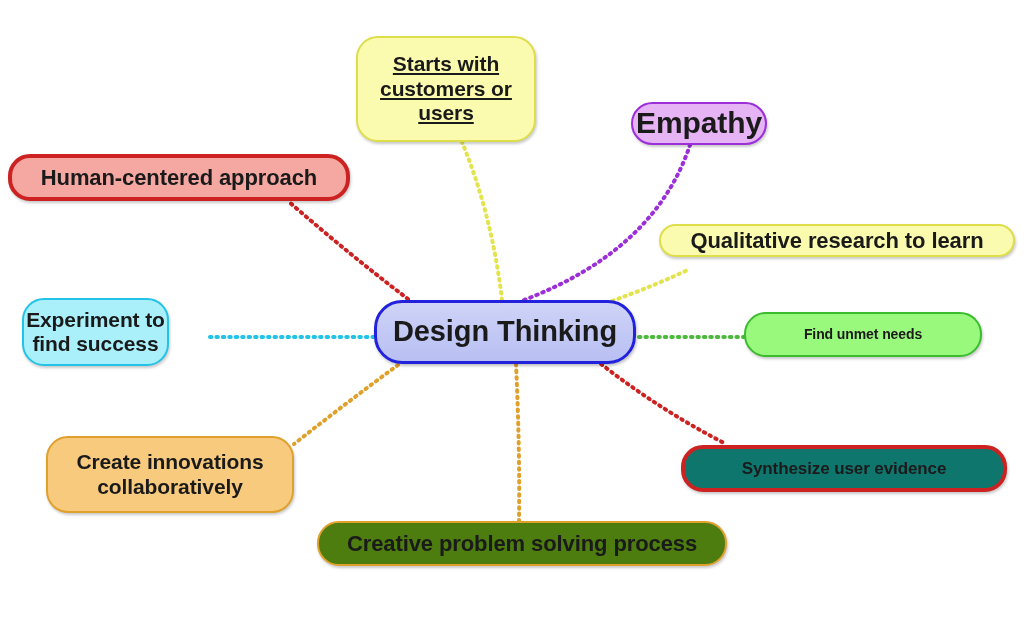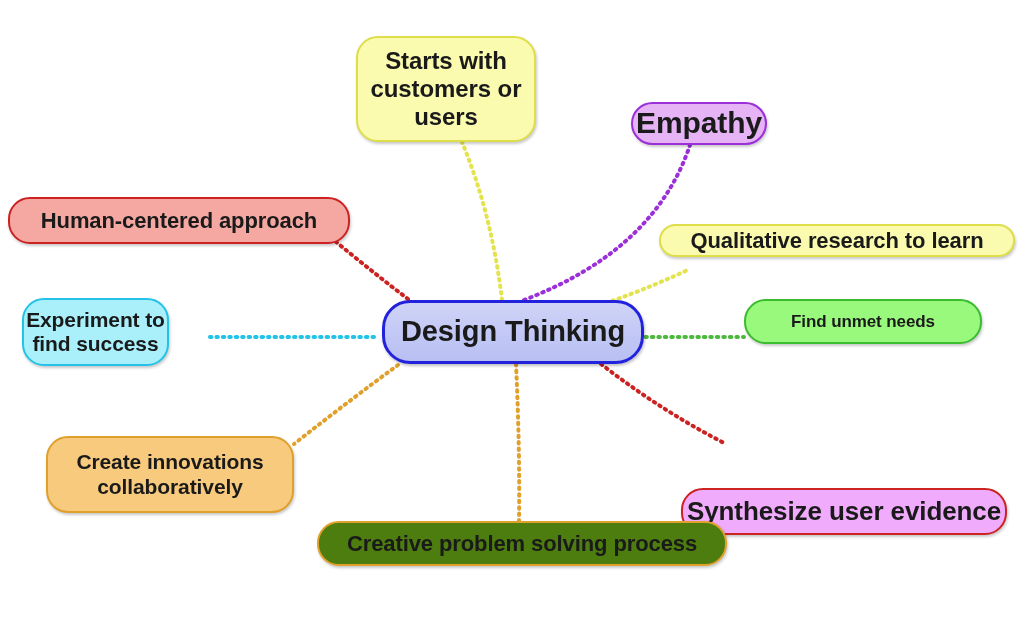--- a/index.html
+++ b/index.html
@@ -60,24 +60,23 @@
     box-shadow: 1px 2px 3px rgba(0,0,0,0.22);
   }
   .node-green {
     border-radius: 22px;
     border: 2px solid #3bbb2e;
     background: #98f97c;
     box-shadow: 1px 2px 3px rgba(0,0,0,0.22);
   }
   .node-red {
     border-radius: 22px;
-    border: 2px solid #14532d;
+    border: 4px solid #14532d;
     background: #f5a8a2;
     box-shadow: 1px 2px 3px rgba(0,0,0,0.22);
-    margin-top: 43px;
   }
   .node-cyan {
     border-radius: 22px;
     border: 2px solid #23c3e8;
     background: #aaf0fb;
     box-shadow: 1px 2px 3px rgba(0,0,0,0.22);
   }
   .node-orange {
     border-radius: 22px;
     border: 2px solid #0ea5e9;
@@ -95,43 +94,43 @@
       <path d="M 524 300 Q 655 250 690 145" fill="none" stroke="#9b30d9" stroke-width="4" stroke-linecap="round" stroke-dasharray="1.5 5"></path>
       <path d="M 600 305 Q 640 292 690 269" fill="none" stroke="#e3e34d" stroke-width="4" stroke-linecap="round" stroke-dasharray="1.5 5"></path>
       <path d="M 639 337 Q 690 337 744 337" fill="none" stroke="#4cb83c" stroke-width="4" stroke-linecap="round" stroke-dasharray="1.5 5"></path>
       <path d="M 601 364 Q 660 410 726 444" fill="none" stroke="#cc2222" stroke-width="4" stroke-linecap="round" stroke-dasharray="1.5 5"></path>
       <path d="M 516 364 Q 520 450 519 521" fill="none" stroke="#e0a02c" stroke-width="4" stroke-linecap="round" stroke-dasharray="1.5 5"></path>
       <path d="M 398 365 Q 350 400 294 444" fill="none" stroke="#e0a02c" stroke-width="4" stroke-linecap="round" stroke-dasharray="1.5 5"></path>
       <path d="M 374 337 Q 290 337 208 337" fill="none" stroke="#23c3e8" stroke-width="4" stroke-linecap="round" stroke-dasharray="1.5 5"></path>
       <path d="M 408 299 Q 350 255 288 201" fill="none" stroke="#cc2222" stroke-width="4" stroke-linecap="round" stroke-dasharray="1.5 5"></path>
     </svg>
 
-  <div class="node node-center" id="center-node" style="left: 382px; top: 300px; width: 262px; height: 64px; font-size: 29px; justify-content: center;">
+  <div class="node node-center" id="center-node" style="left: 374px; top: 300px; width: 262px; height: 64px; font-size: 29px; justify-content: center;">
     <span>Design Thinking</span>
   </div>
 
-  <div class="node node-yellow" id="branch-0" style="left: 356px; top: 36px; width: 180px; height: 106px; font-size: 24px; background: rgb(251, 251, 176); border-color: rgb(222, 222, 74);">
+  <div class="node node-yellow" id="branch-0" style="left: 356px; top: 36px; width: 180px; height: 106px; font-size: 21px; background: rgb(251, 251, 176); border-color: rgb(222, 222, 74); text-decoration: underline;">
     <span>Starts with
 customers or
 users</span>
   </div>
 
   <div class="node node-purple" id="branch-1" style="left: 631px; top: 102px; width: 136px; height: 43px; font-size: 30px; background: rgb(230, 180, 245); border-color: rgb(155, 48, 217);">
     <span>Empathy</span>
   </div>
 
   <div class="node node-yellow" id="branch-2" style="left: 659px; top: 224px; width: 356px; height: 33px; font-size: 22px; background: rgb(251, 251, 176); border-color: rgb(222, 222, 74);">
     <span>Qualitative research to learn</span>
   </div>
 
-  <div class="node node-green" id="branch-3" style="left: 744px; top: 299px; width: 238px; height: 45px; font-size: 17px; background: rgb(152, 249, 124); border-color: rgb(59, 187, 46);">
+  <div class="node node-green" id="branch-3" style="left: 744px; top: 312px; width: 238px; height: 45px; font-size: 14px; background: rgb(152, 249, 124); border-color: rgb(59, 187, 46);">
     <span>Find unmet needs</span>
   </div>
 
-  <div class="node node-red" id="branch-4" style="left: 681px; top: 445px; width: 326px; height: 47px; font-size: 26px; background: #f0abfc; border-color: rgb(204, 34, 34);">
+  <div class="node node-red" id="branch-4" style="left: 681px; top: 445px; width: 326px; height: 47px; font-size: 17px; background: #0f766e; border-color: rgb(204, 34, 34);">
     <span>Synthesize user evidence</span>
   </div>
 
   <div class="node node-orange" id="branch-5" style="left: 317px; top: 521px; width: 410px; height: 45px; font-size: 22px; background: #4d7c0f; border-color: rgb(224, 160, 44);">
     <span>Creative problem solving process</span>
   </div>
 
   <div class="node node-orange" id="branch-6" style="left: 46px; top: 436px; width: 248px; height: 77px; font-size: 21px; background: rgb(248, 202, 126); border-color: rgb(224, 160, 44);">
     <span>Create innovations
 collaboratively</span>

